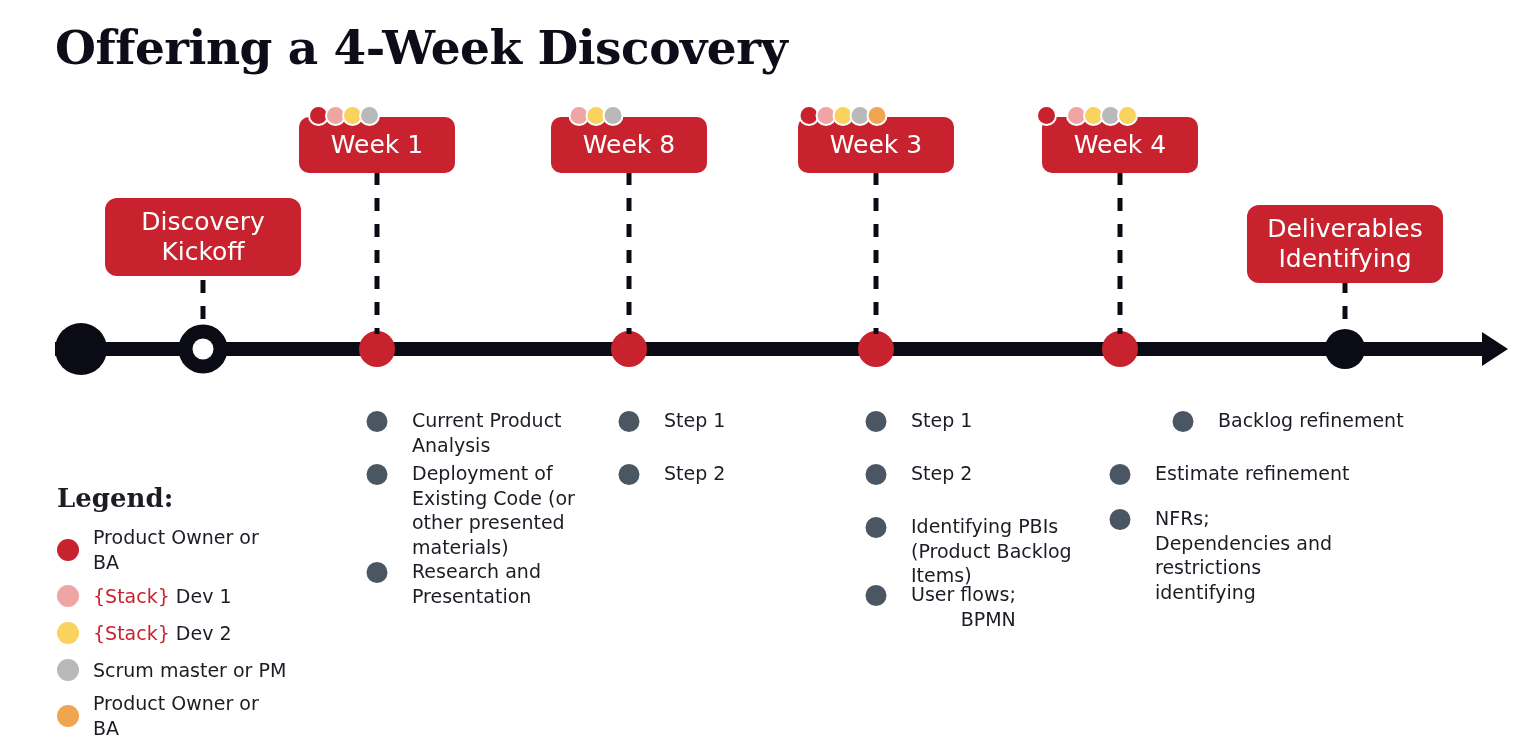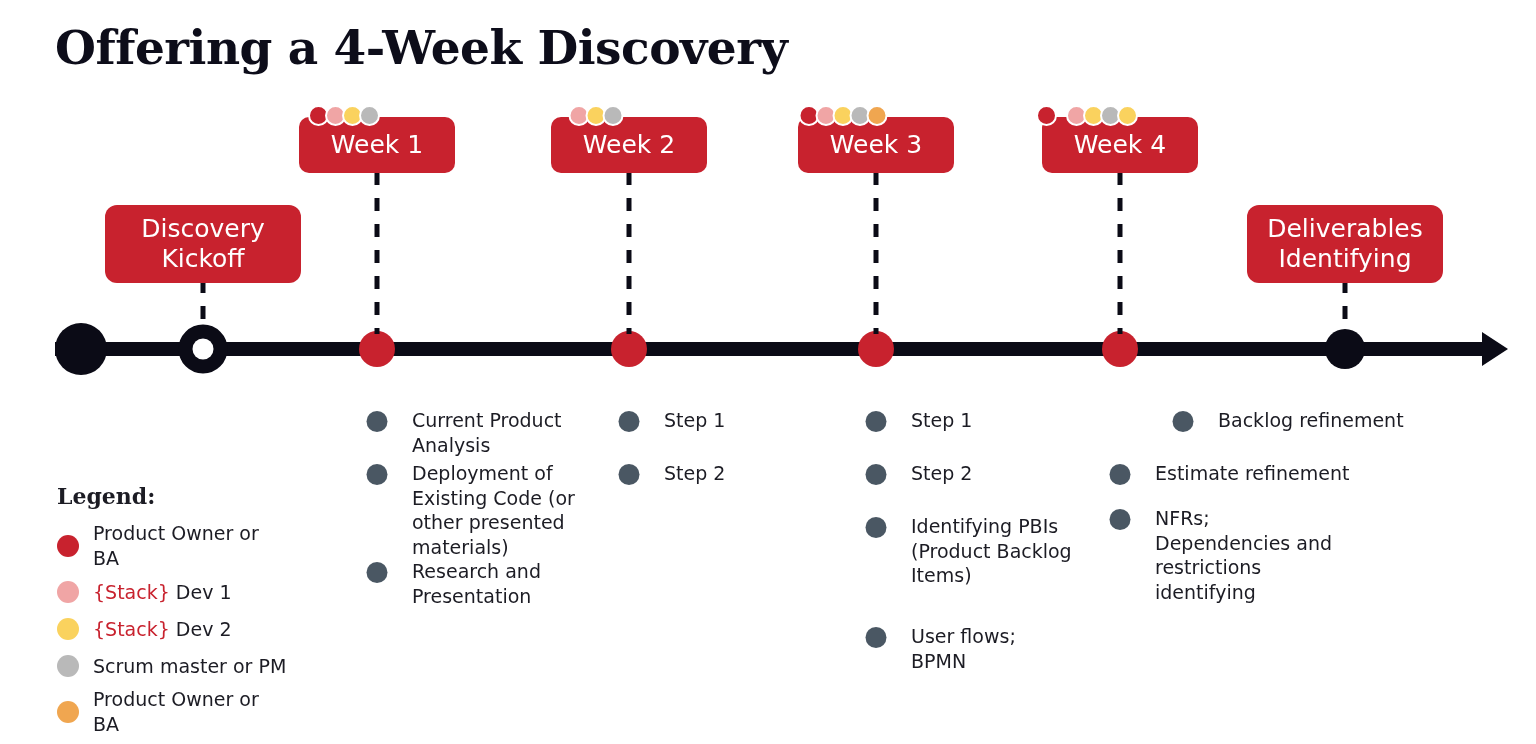--- a/index.html
+++ b/index.html
@@ -170,21 +170,21 @@
   
   .legend {
     position: absolute;
     left: 57px;
     top: 483px;
     width: 330px;
   }
   .legend-title {
     font-family: "DejaVu Serif", serif;
     font-weight: 700;
-    font-size: 22px;
+    font-size: 26px;
     color: #1c1c24;
     margin-bottom: 12px;
   }
   .legend-row {
     display: flex;
     align-items: center;
     margin-bottom: 6px;
     min-height: 31px;
   }
   .legend-dot {
@@ -223,41 +223,41 @@
     </div>
   <div id="layer-dashes">
       <div class="dash" style="left: 203px; top: 280px; height: 50px;"></div>
       <div class="dash" style="left: 1345px; top: 280px; height: 50px;"></div>
       <div class="dash" style="left: 377px; top: 172px; height: 162px;"></div>
       <div class="dash" style="left: 629px; top: 172px; height: 162px;"></div>
       <div class="dash" style="left: 876px; top: 172px; height: 162px;"></div>
       <div class="dash" style="left: 1120px; top: 172px; height: 162px;"></div>
     </div>
   <div id="layer-boxes">
-      <div class="box box-milestone" style="left: 203px; top: 205px;">
+      <div class="box box-milestone" style="left: 203px; top: 198px;">
         <span style="white-space: pre-line;">Discovery
 Kickoff</span>
       </div>
       <div class="box box-milestone" style="left: 1345px; top: 205px;">
         <span style="white-space: pre-line;">Deliverables
 Identifying</span>
       </div>
     </div>
   <div id="layer-weeks">
       <div class="box box-week" style="left: 377px; top: 117px;">
         <span>Week 1</span>
       </div>
       <div class="dots" style="left: 344px; top: 103px;">
         <div class="d" style="background: rgb(200, 34, 46);"></div>
         <div class="d" style="background: rgb(240, 165, 165);"></div>
         <div class="d" style="background: rgb(250, 210, 94);"></div>
         <div class="d" style="background: rgb(185, 185, 185);"></div>
       </div>
       <div class="box box-week" style="left: 629px; top: 117px;">
-        <span>Week 2</span>
+        <span>Week 8</span>
       </div>
       <div class="dots" style="left: 596px; top: 103px;">
         <div class="d" style="background: rgb(240, 165, 165);"></div>
         <div class="d" style="background: rgb(250, 210, 94);"></div>
         <div class="d" style="background: rgb(185, 185, 185);"></div>
       </div>
       <div class="box box-week" style="left: 876px; top: 117px;">
         <span>Week 3</span>
       </div>
       <div class="dots" style="left: 843px; top: 103px;">
@@ -313,21 +313,21 @@
       <div class="step" style="position: absolute; left: 876px; top: 461px;">
         <div class="step-dot"></div>
         <div class="step-text">Step 2</div>
       </div>
       <div class="step" style="position: absolute; left: 876px; top: 514px;">
         <div class="step-dot"></div>
         <div class="step-text">Identifying PBIs
 (Product Backlog
 Items)</div>
       </div>
-      <div class="step" style="position: absolute; left: 876px; top: 624px;">
+      <div class="step" style="position: absolute; left: 876px; top: 582px; text-align: right;">
         <div class="step-dot"></div>
         <div class="step-text">User flows;
 BPMN</div>
       </div>
       <div class="dash" style="left: 876px; top: 368px; height: 246px; z-index: -1;"></div>
       <div class="step" style="position: absolute; left: 1183px; top: 408px;">
         <div class="step-dot"></div>
         <div class="step-text">Backlog refinement</div>
       </div>
       <div class="step" style="position: absolute; left: 1120px; top: 461px;">

